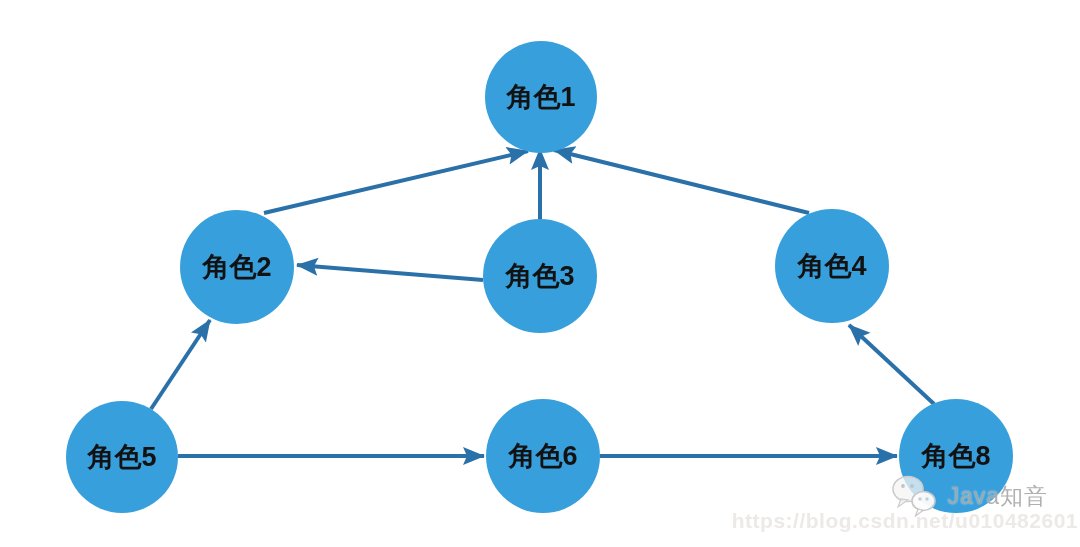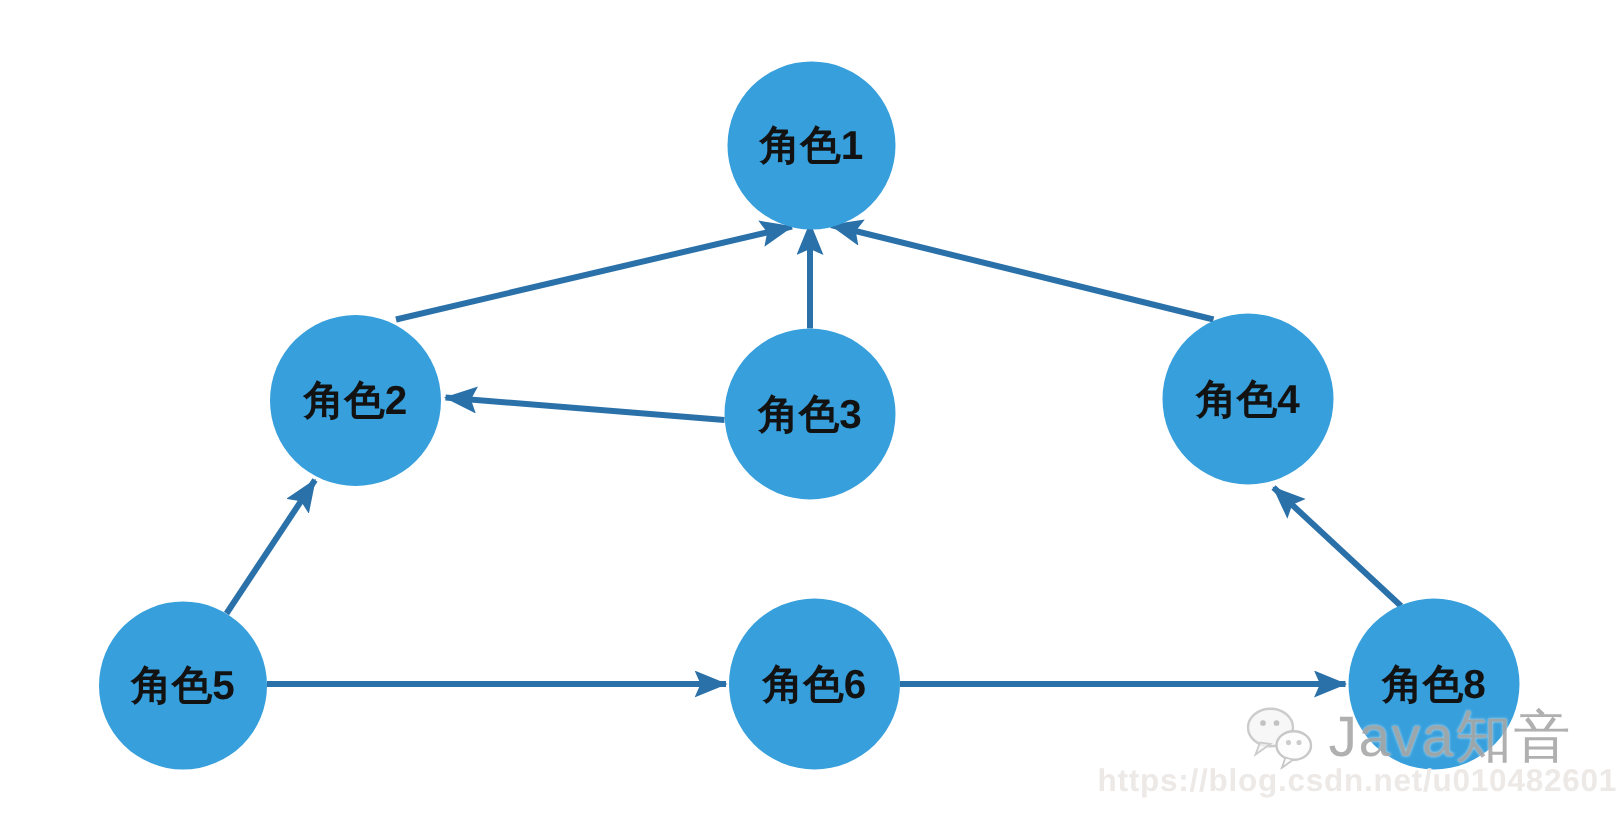--- a/index.html
+++ b/index.html
@@ -28,21 +28,21 @@
   .watermark-row {
     position: absolute;
     right: 32px;
     bottom: 30px;
     display: flex;
     align-items: center;
     gap: 8px;
     pointer-events: none;
   }
   .watermark-brand {
-    font-size: 38px;
+    font-size: 23px;
     font-weight: 400;
     letter-spacing: 1px;
     opacity: 0.9;
     text-shadow: 0 0 2px rgba(255,255,255,0.8);
   }
   .watermark-url {
     position: absolute;
     right: 2px;
     bottom: 14px;
     font-size: 21px;

